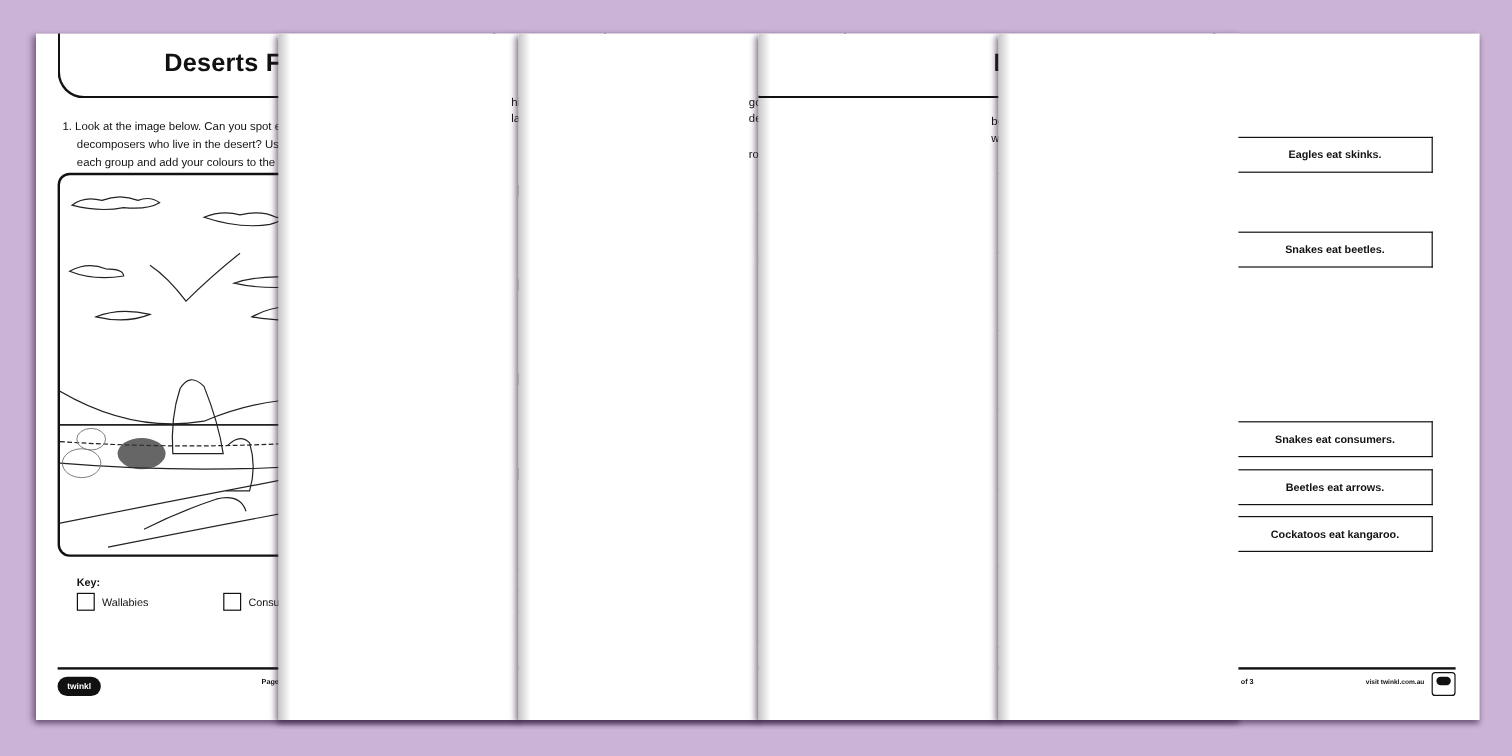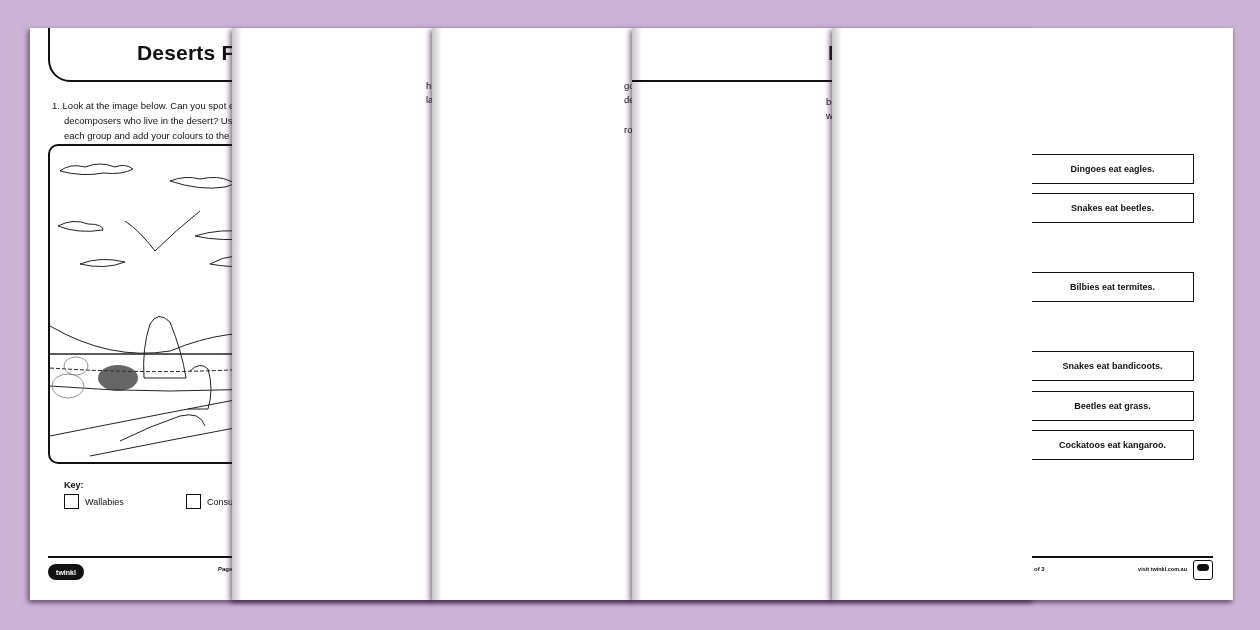--- a/index.html
+++ b/index.html
@@ -316,24 +316,23 @@
   </div>
 
   <div class="footer-line" style="left:200px;"></div>
   <div class="footer-page" style="left:202px;">of 3</div>
   <div class="footer-url">visit twinkl.com.au</div>
   <div class="footer-badge"></div>
 </div>
 
 <div class="page" id="p5">
   <div style="position:absolute; left:200px; top:0; width:201px; height:572px;">
-    <div class="clue" style="top:126px;">Dingoes eat eagles.</div>
+    <div class="clue" style="top:86px;">Eagles eat skinks.</div>
     <div class="clue" style="top:165px;">Snakes eat beetles.</div>
-    <div class="clue" style="top:244px;">Bilbies eat termites.</div>
-    <div class="clue" style="top:323px;">Snakes eat bandicoots.</div>
-    <div class="clue" style="top:363px;">Beetles eat grass.</div>
+    <div class="clue" style="top:323px;">Snakes eat consumers.</div>
+    <div class="clue" style="top:363px;">Beetles eat arrows.</div>
     <div class="clue" style="top:402px;">Cockatoos eat kangaroo.</div>
   </div>
   <div class="footer-line" style="left:200px;"></div>
   <div class="footer-page" style="left:202px;">of 3</div>
   <div class="footer-url">visit twinkl.com.au</div>
   <div class="footer-badge"></div>
 </div>
 
 </body></html>

